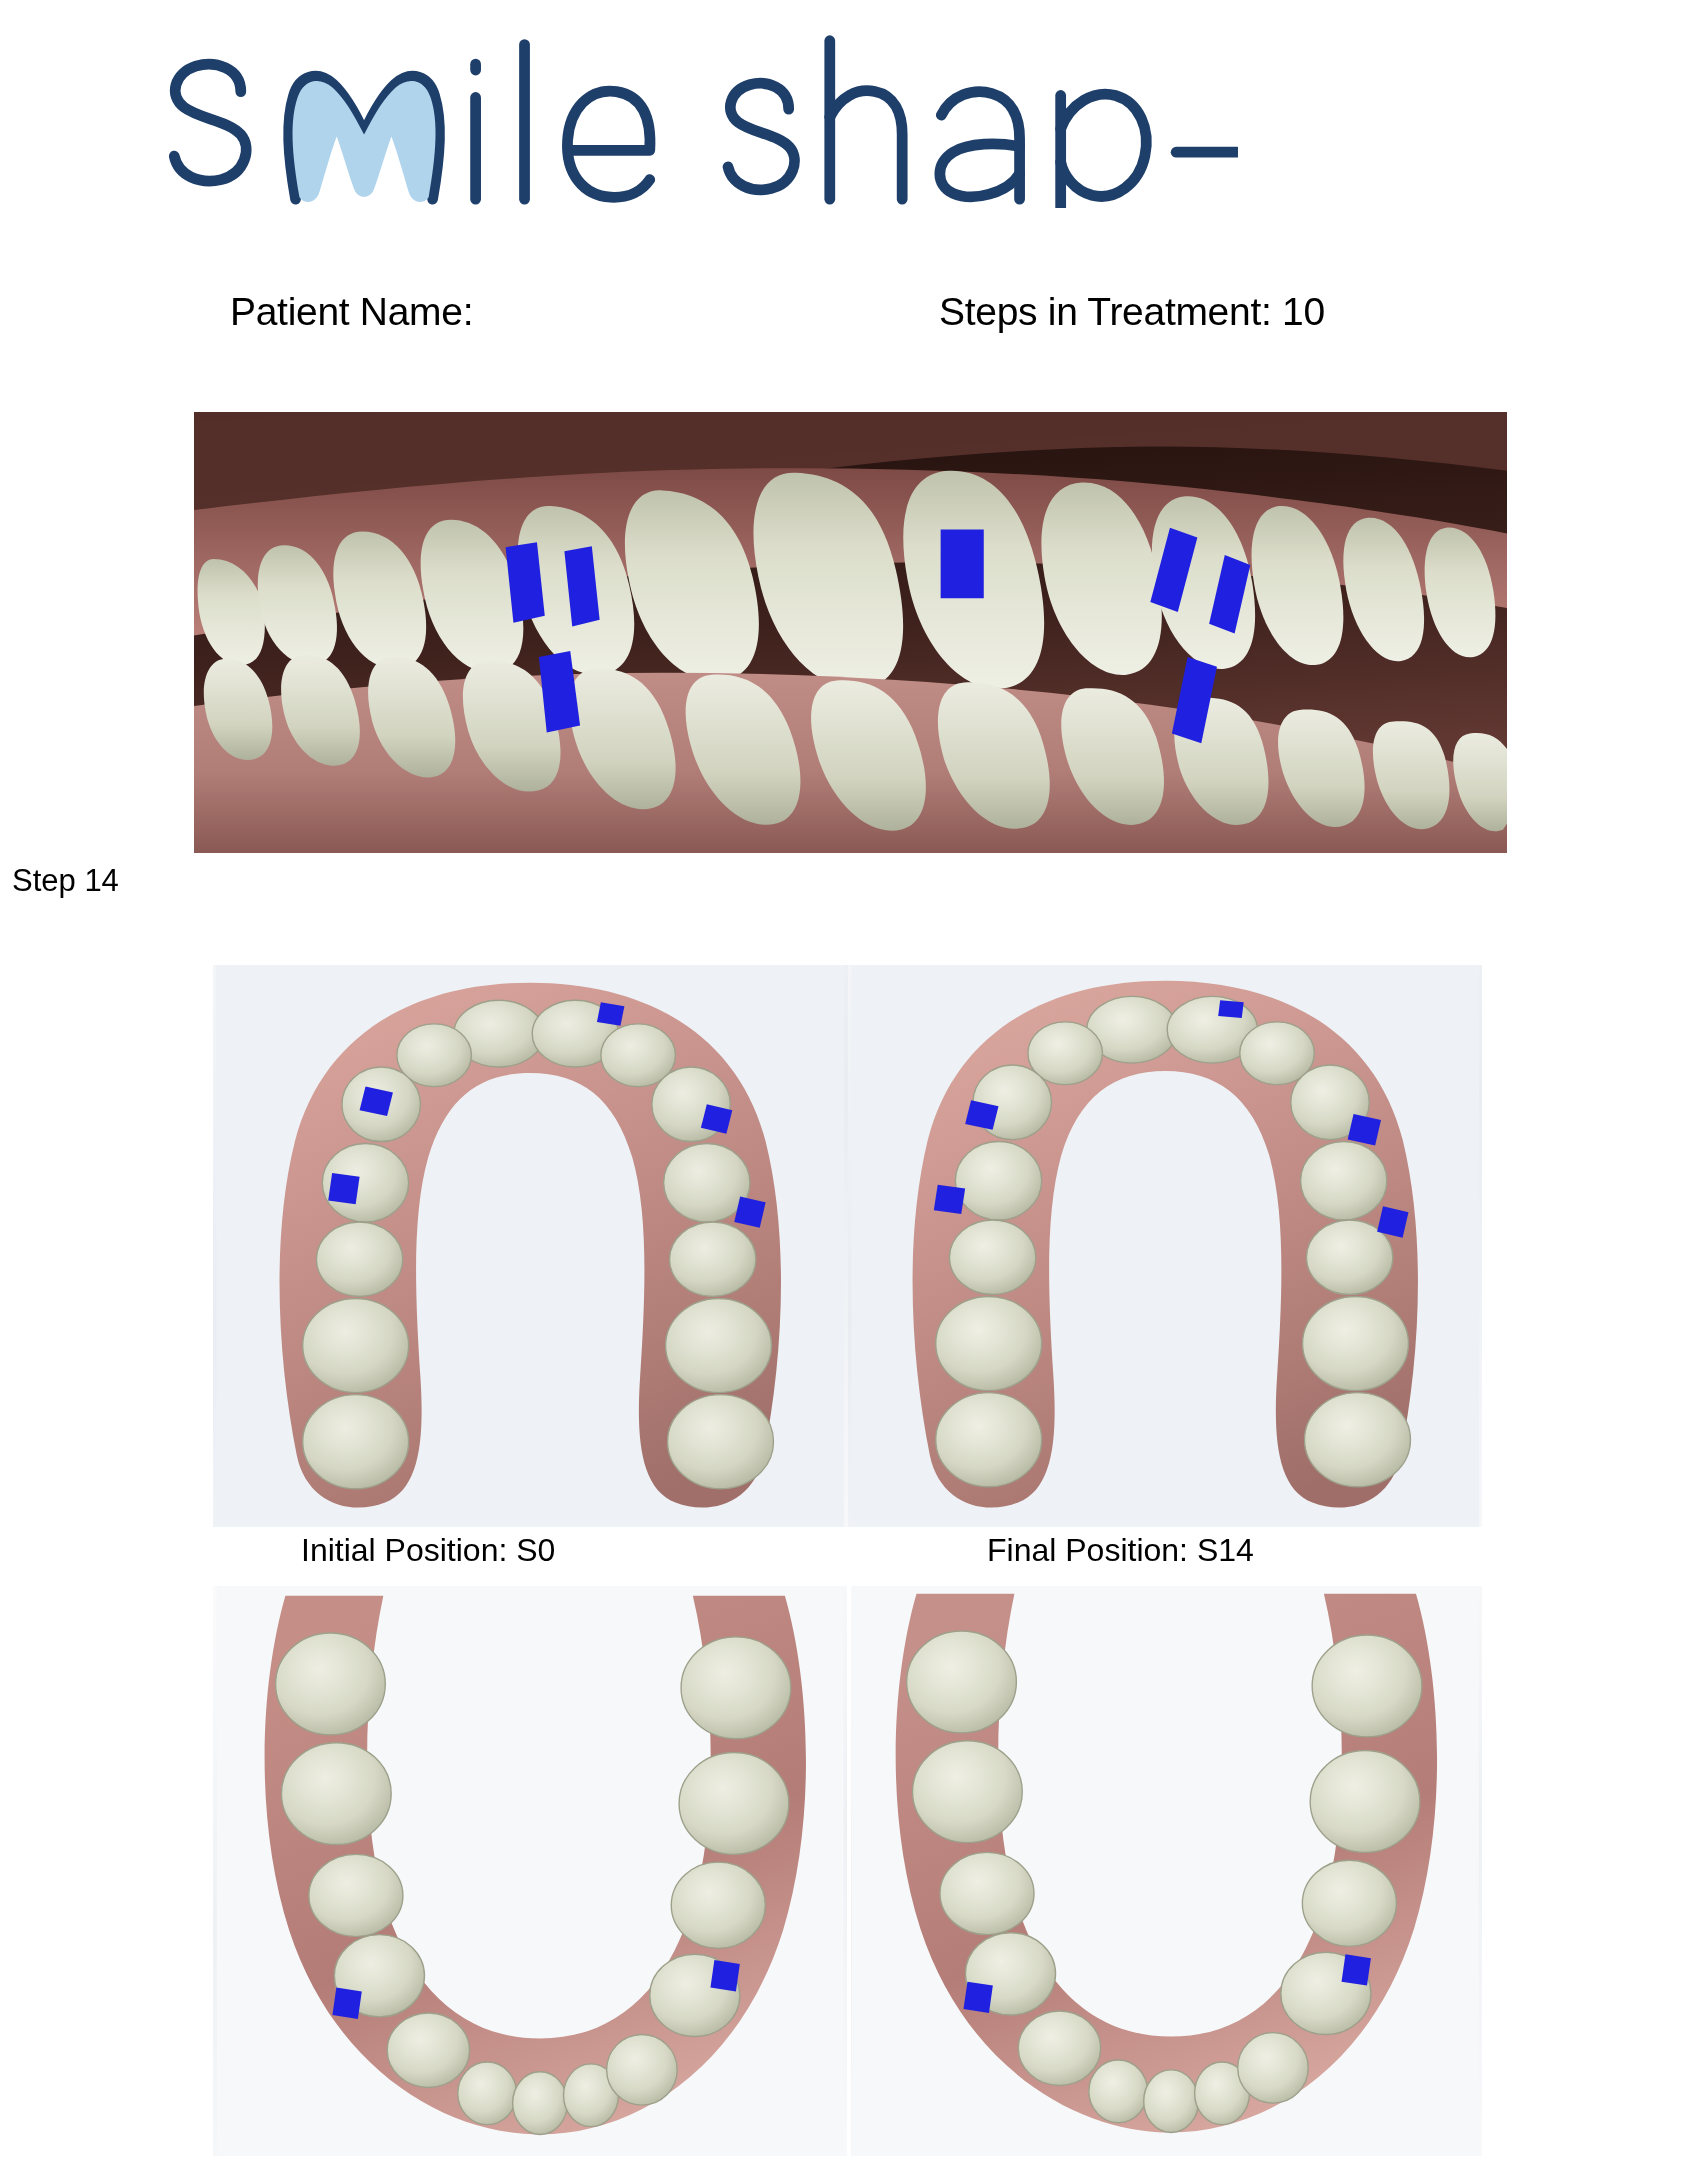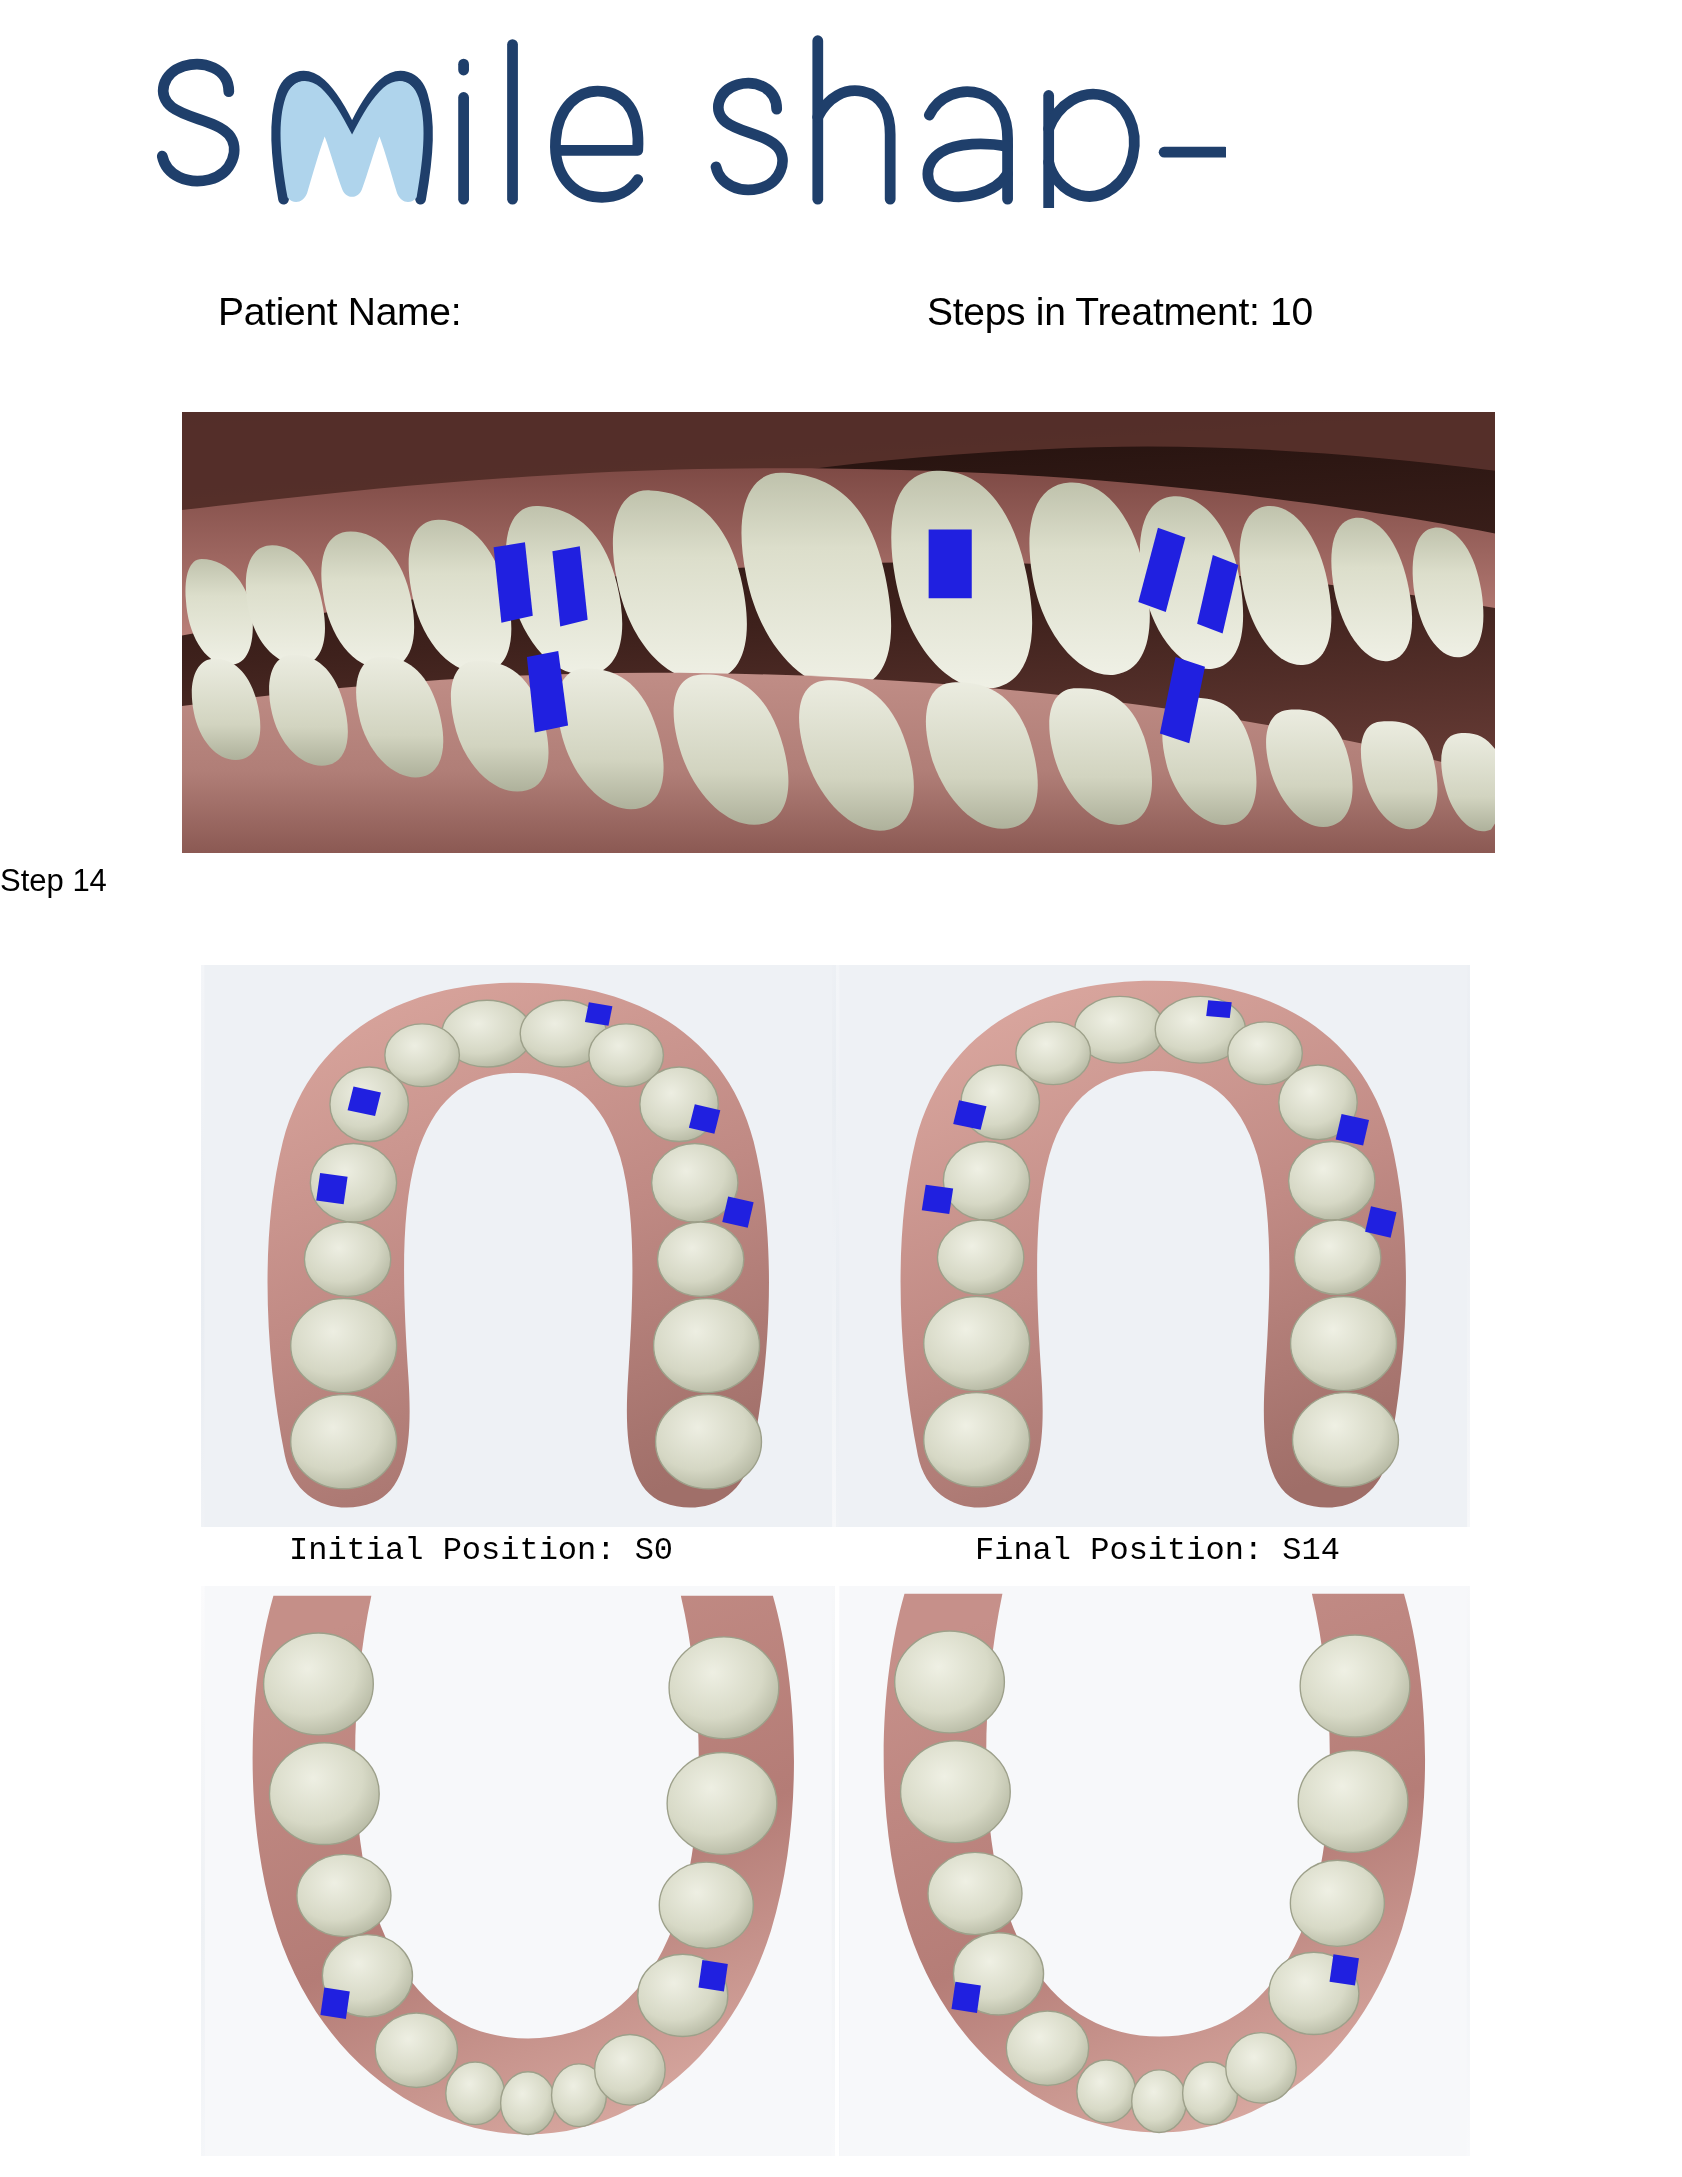--- a/index.html
+++ b/index.html
@@ -9,20 +9,21 @@
     height: 2178px;
     background: #ffffff;
     font-family: "Liberation Sans", sans-serif;
   }
   .page {
     position: relative;
     width: 1670px;
     height: 2178px;
     background: #ffffff;
     overflow: hidden;
+    margin-left: 12px;
   }
 
   
   .logo-wrap {
     position: absolute;
     left: 118px;
     top: 27.4px;
     width: 1108px;
     height: 181px;
   }
@@ -89,21 +90,21 @@
 
   .pos-label-row {
     position: absolute;
     left: 201px;
     top: 1532px;
     width: 1269px;
     height: 47px;
   }
   .pos-label {
     position: absolute;
-    font-family: Liberation Mono, monospace;
+    font-family: Liberation Sans, sans-serif;
     font-size: 32px;
     color: #000000;
     white-space: nowrap;
     top: 0;
   }
   .pos-initial { left: 88px; }
   .pos-final   { left: 774px; }
 
   
   .lower-row {

